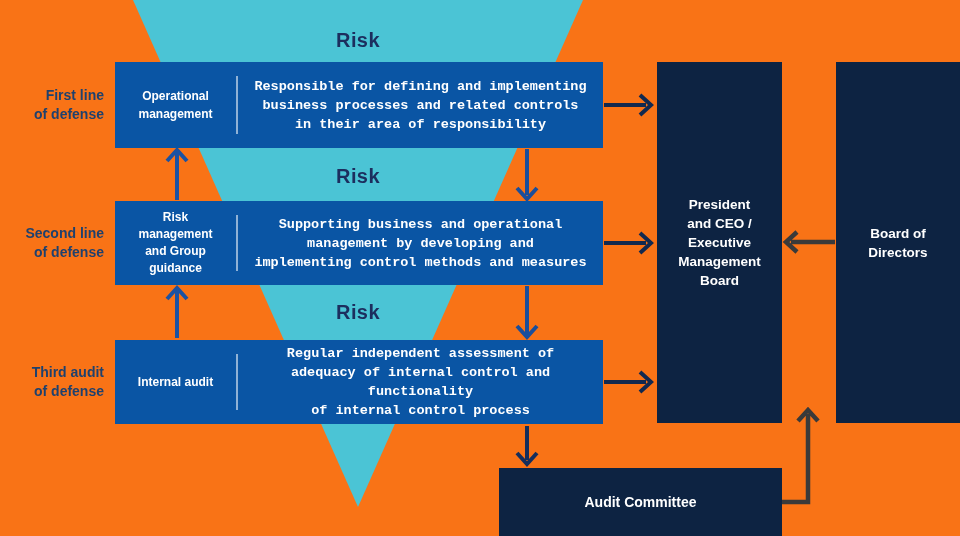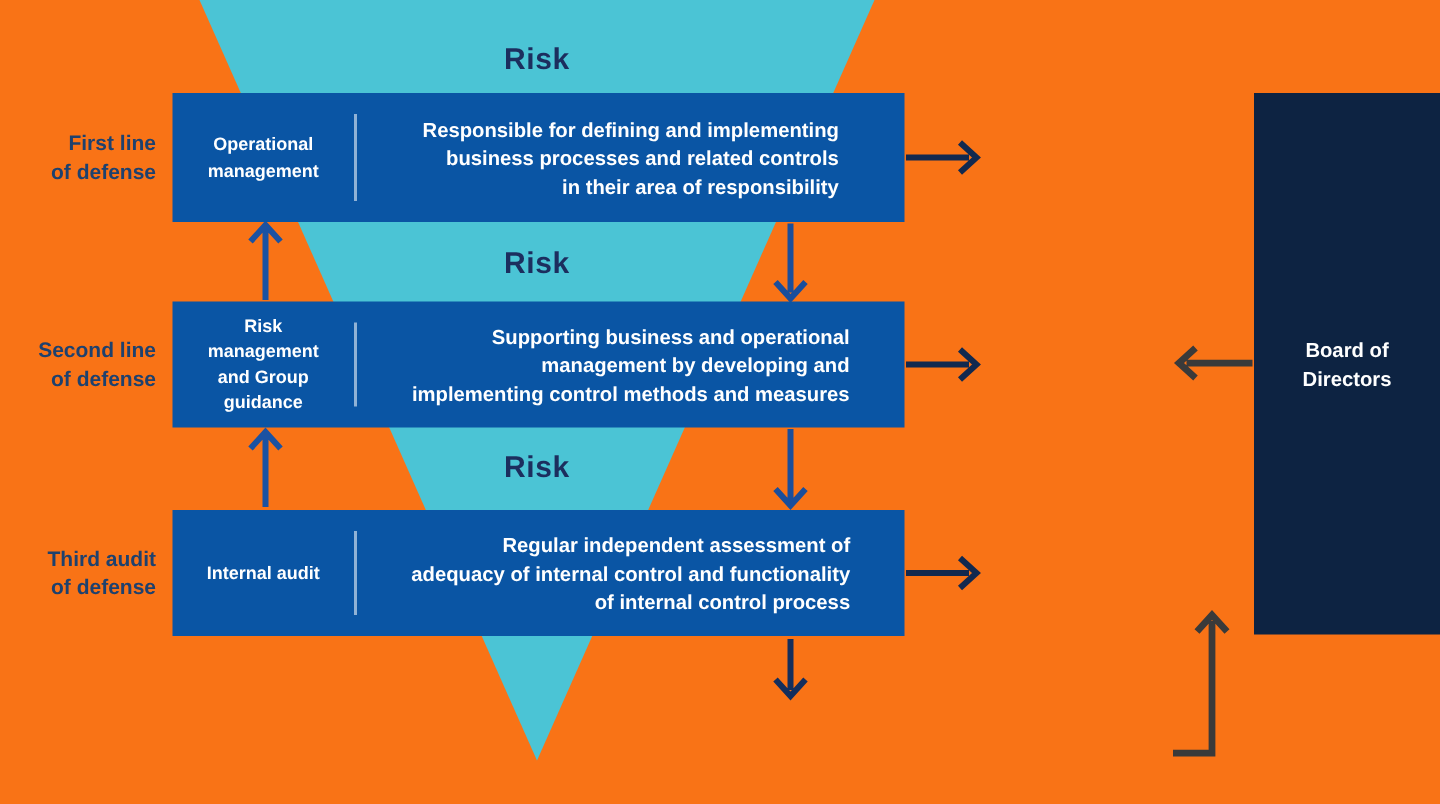--- a/index.html
+++ b/index.html
@@ -25,21 +25,21 @@
     position:absolute; left:115px; width:488px; z-index:1;
     background:#0A55A4; color:#ffffff; display:flex;
   }
   .row-title {
     width:121px; display:flex; align-items:center; justify-content:center;
     text-align:center; font-size:12px; line-height:18px; white-space:pre-line;
   }
   .row-divider { width:2px; background:rgba(255,255,255,.55); margin:14px 0; }
   .row-desc {
     flex:1; display:flex; align-items:center; justify-content:center;
-    text-align:right; font-size:13.5px; line-height:19px; white-space:pre-line;
+    text-align:center; font-size:13.5px; line-height:19px; white-space:pre-line;font-family:Liberation Mono, monospace;
   }
 
   .panel {
     position:absolute; z-index:1; background:#0D2342; color:#ffffff;
     display:flex; align-items:center; justify-content:center;
     text-align:center; font-size:13.5px; line-height:19px; white-space:pre-line;
   }
   .panel.audit { font-size:14px; }
 </style>
 </head>
@@ -107,18 +107,24 @@
   </div>
 
   <div class="row" style="top:340px; height:84px;">
     <div class="row-title">Internal audit</div>
     <div class="row-divider"></div>
     <div class="row-desc">Regular independent assessment of
 adequacy of internal control and functionality
 of internal control process</div>
   </div>
 
+  <div class="panel" style="left:657px; top:62px; width:125px; height:361px;">President
+and CEO /
+Executive
+Management
+Board</div>
 
   <div class="panel" style="left:836px; top:62px; width:124px; height:361px;">Board of
 Directors</div>
 
+  <div class="panel audit" style="left:499px; top:468px; width:283px; height:68px;">Audit Committee</div>
 
 </div>
 
 </body></html>

